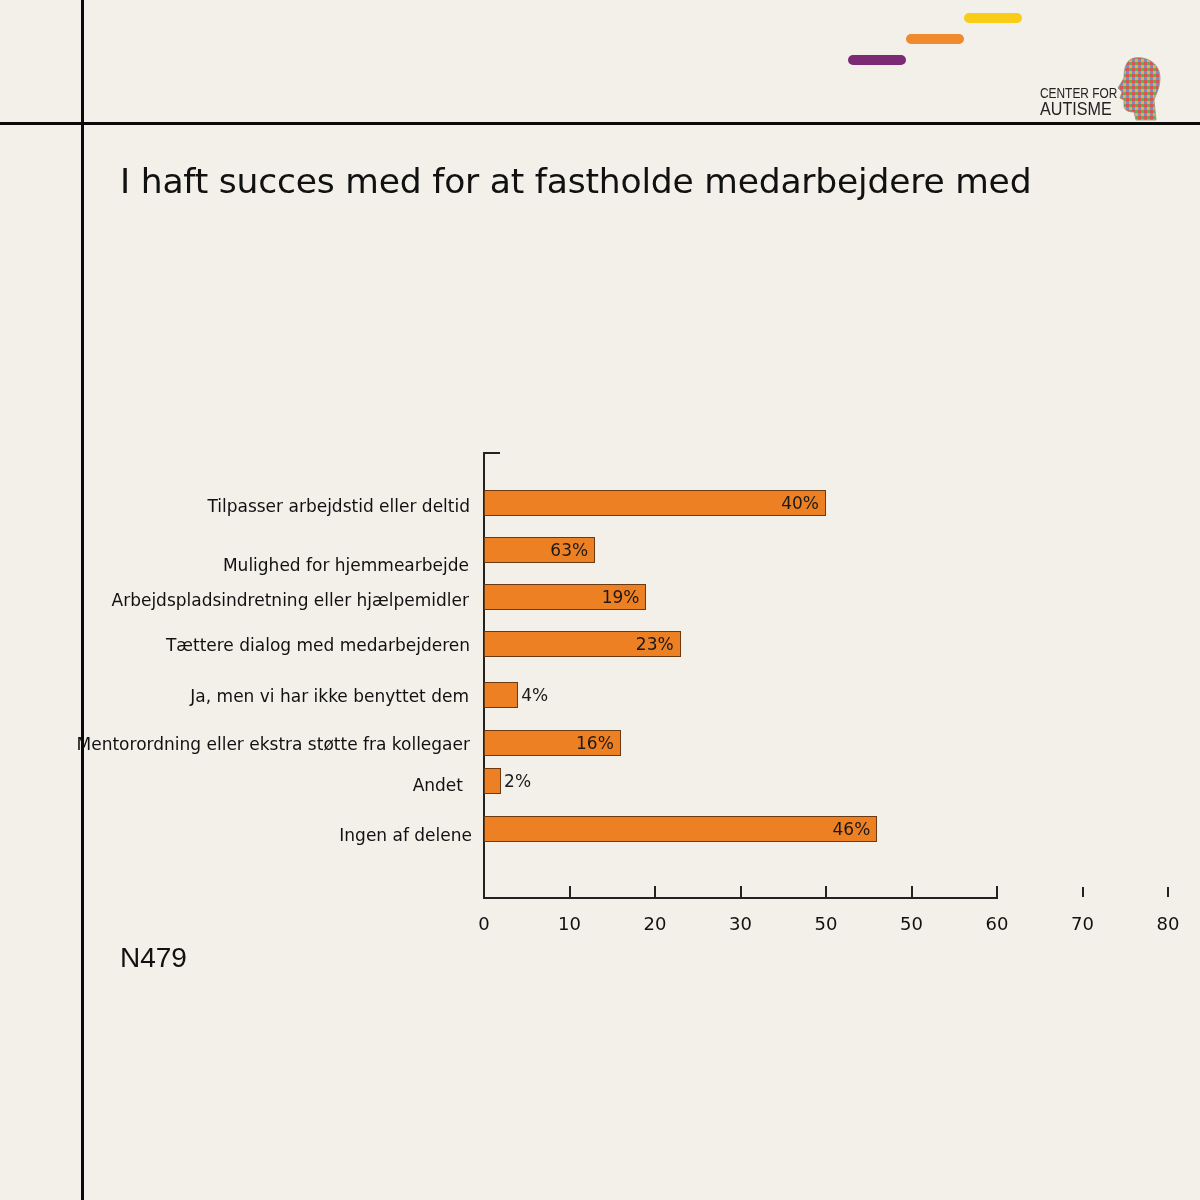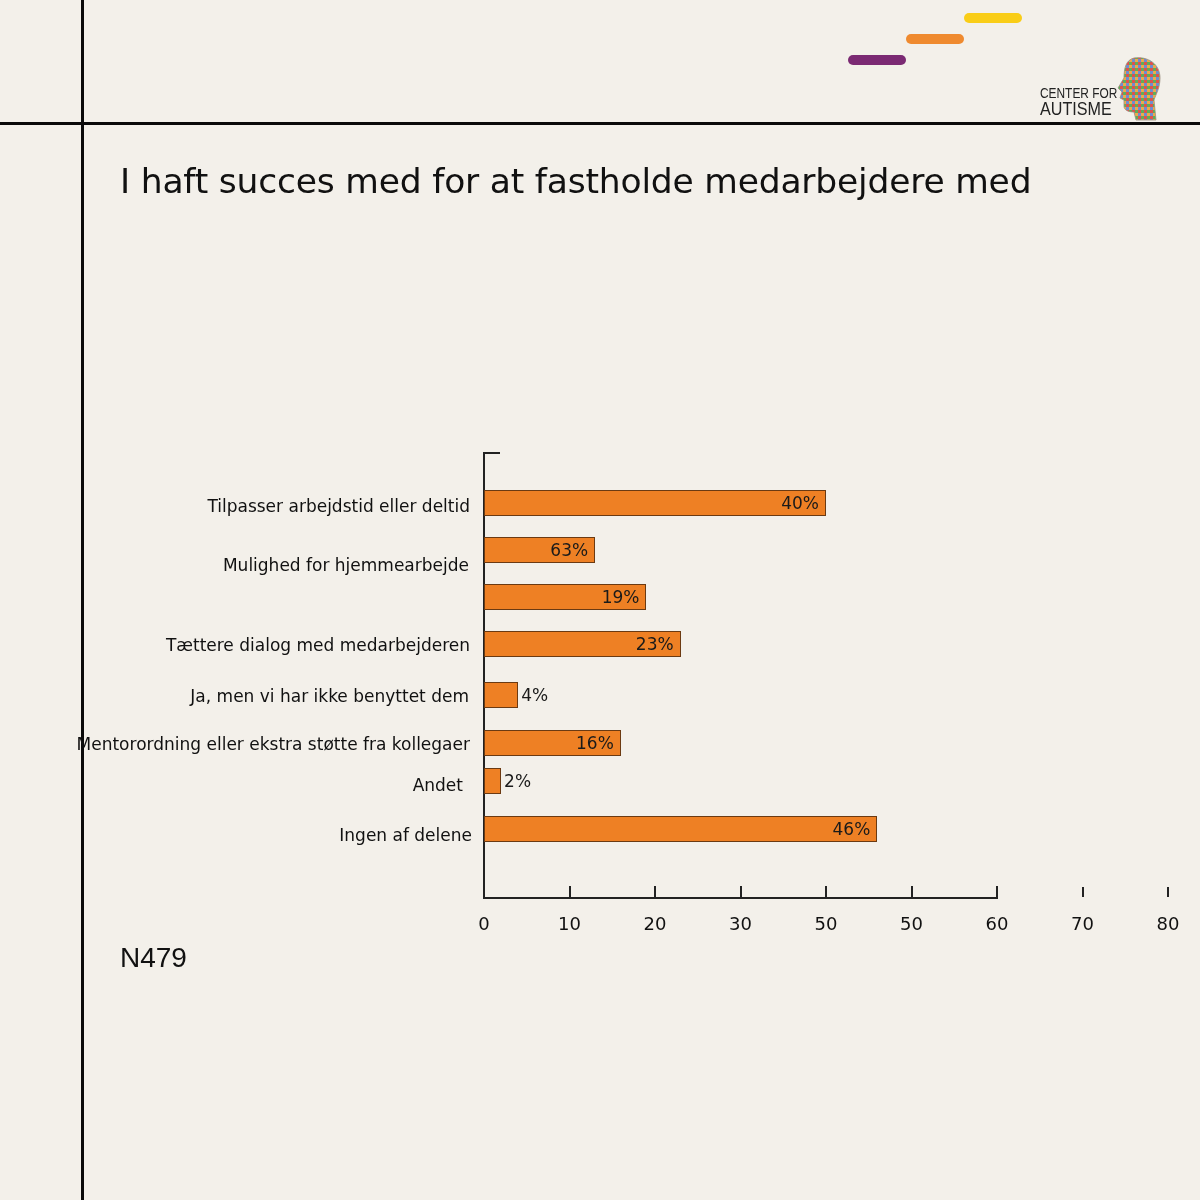--- a/index.html
+++ b/index.html
@@ -110,20 +110,21 @@
     <div class="tick float" style="left: 1081.5px;"></div>
     <div class="tick-label" style="left: 1082.5px;">70</div>
     <div class="tick float" style="left: 1167px;"></div>
     <div class="tick-label" style="left: 1168px;">80</div>
     <div class="cat-label" style="top: 496px; right: 730px;">Tilpasser arbejdstid eller deltid</div>
     <div class="bar" style="top: 490px; width: 342px; background: rgb(238, 128, 36); border-color: rgb(107, 58, 18);"></div>
     <div class="bar-label" style="top: 490px; right: 381px; text-align: center;">40%</div>
     <div class="cat-label" style="top: 543px; right: 731px; margin-top: 12px;">Mulighed for hjemmearbejde</div>
     <div class="bar" style="top: 537px; width: 111.15px; background: rgb(238, 128, 36); border-color: rgb(107, 58, 18);"></div>
     <div class="bar-label" style="top: 537px; right: 611.85px;">63%</div>
+    <div class="cat-label" style="top: 590px; right: 731px;">Arbejdspladsindretning eller hjælpemidler</div>
     <div class="bar" style="top: 584px; width: 162.45px; background: rgb(238, 128, 36); border-color: rgb(107, 58, 18);"></div>
     <div class="bar-label" style="top: 584px; right: 560.55px;">19%</div>
     <div class="cat-label" style="top: 635px; right: 730px;">Tættere dialog med medarbejderen</div>
     <div class="bar" style="top: 631px; width: 196.65px; background: rgb(238, 128, 36); border-color: rgb(107, 58, 18);"></div>
     <div class="bar-label" style="top: 631px; right: 526.35px;">23%</div>
     <div class="cat-label" style="top: 686px; right: 731px;">Ja, men vi har ikke benyttet dem</div>
     <div class="bar" style="top: 682px; width: 34.2px; background: rgb(238, 128, 36); border-color: rgb(107, 58, 18);"></div>
     <div class="bar-label" style="top: 682px; left: 521.2px;">4%</div>
     <div class="cat-label" style="top: 734px; right: 730px;">Mentorordning eller ekstra støtte fra kollegaer</div>
     <div class="bar" style="top: 730px; width: 136.8px; background: rgb(238, 128, 36); border-color: rgb(107, 58, 18);"></div>

